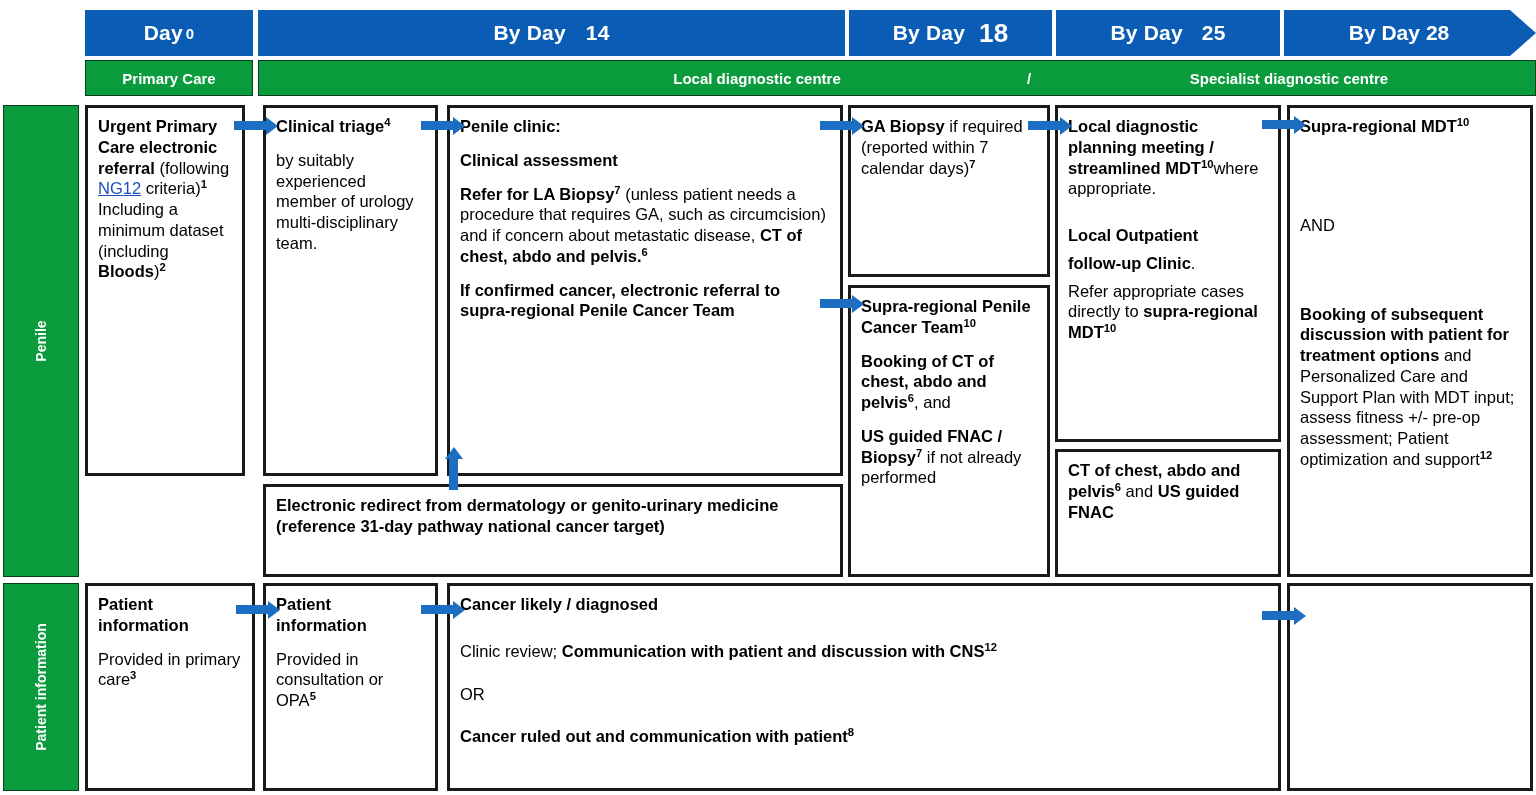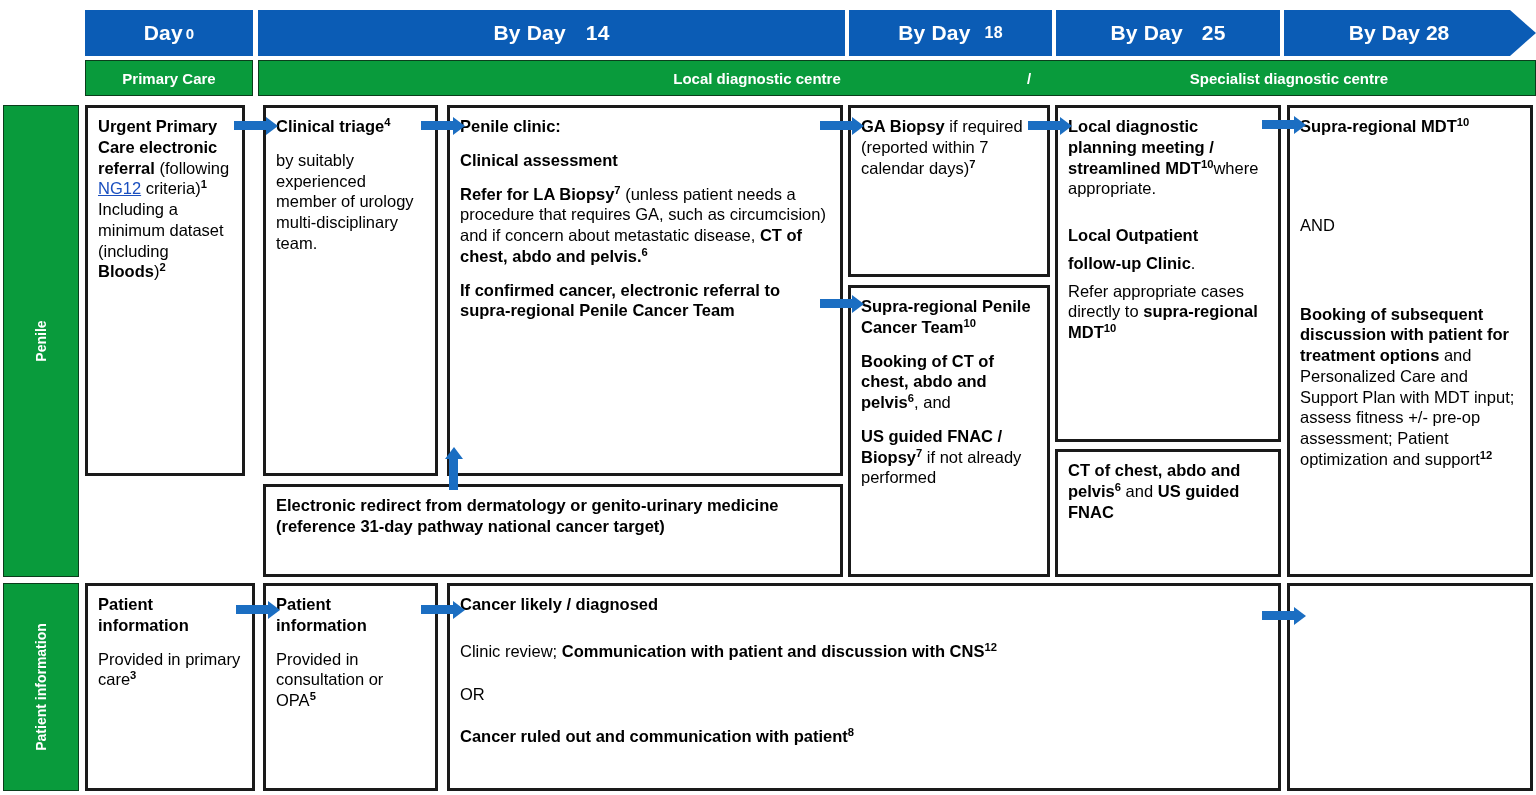--- a/index.html
+++ b/index.html
@@ -136,21 +136,21 @@
     <span class="sub">0</span>
   </div>
 
   <div class="abs daybar" style="left:258px;top:10px;width:587px;height:46px;">
     <span>By Day</span>
     <span class="sub" style="font-size:21px;margin-left:20px;">14</span>
   </div>
 
   <div class="abs daybar" style="left:849px;top:10px;width:203px;height:46px;">
     <span>By Day</span>
-    <span class="sub" style="font-size:16px;margin-left:14px;">18</span>
+    <span class="sub" style="font-size:26px;margin-left:14px;">18</span>
   </div>
 
   <div class="abs daybar" style="left:1056px;top:10px;width:224px;height:46px;">
     <span>By Day</span>
     <span class="sub" style="font-size:21px;margin-left:19px;">25</span>
   </div>
 
   <div class="abs daybar-arrow" style="left:1284px;top:10px;width:252px;height:46px;padding-right:22px;">
     <span>By Day</span>
     <span class="sub" style="font-size:21px;margin-left:6px;">28</span>

